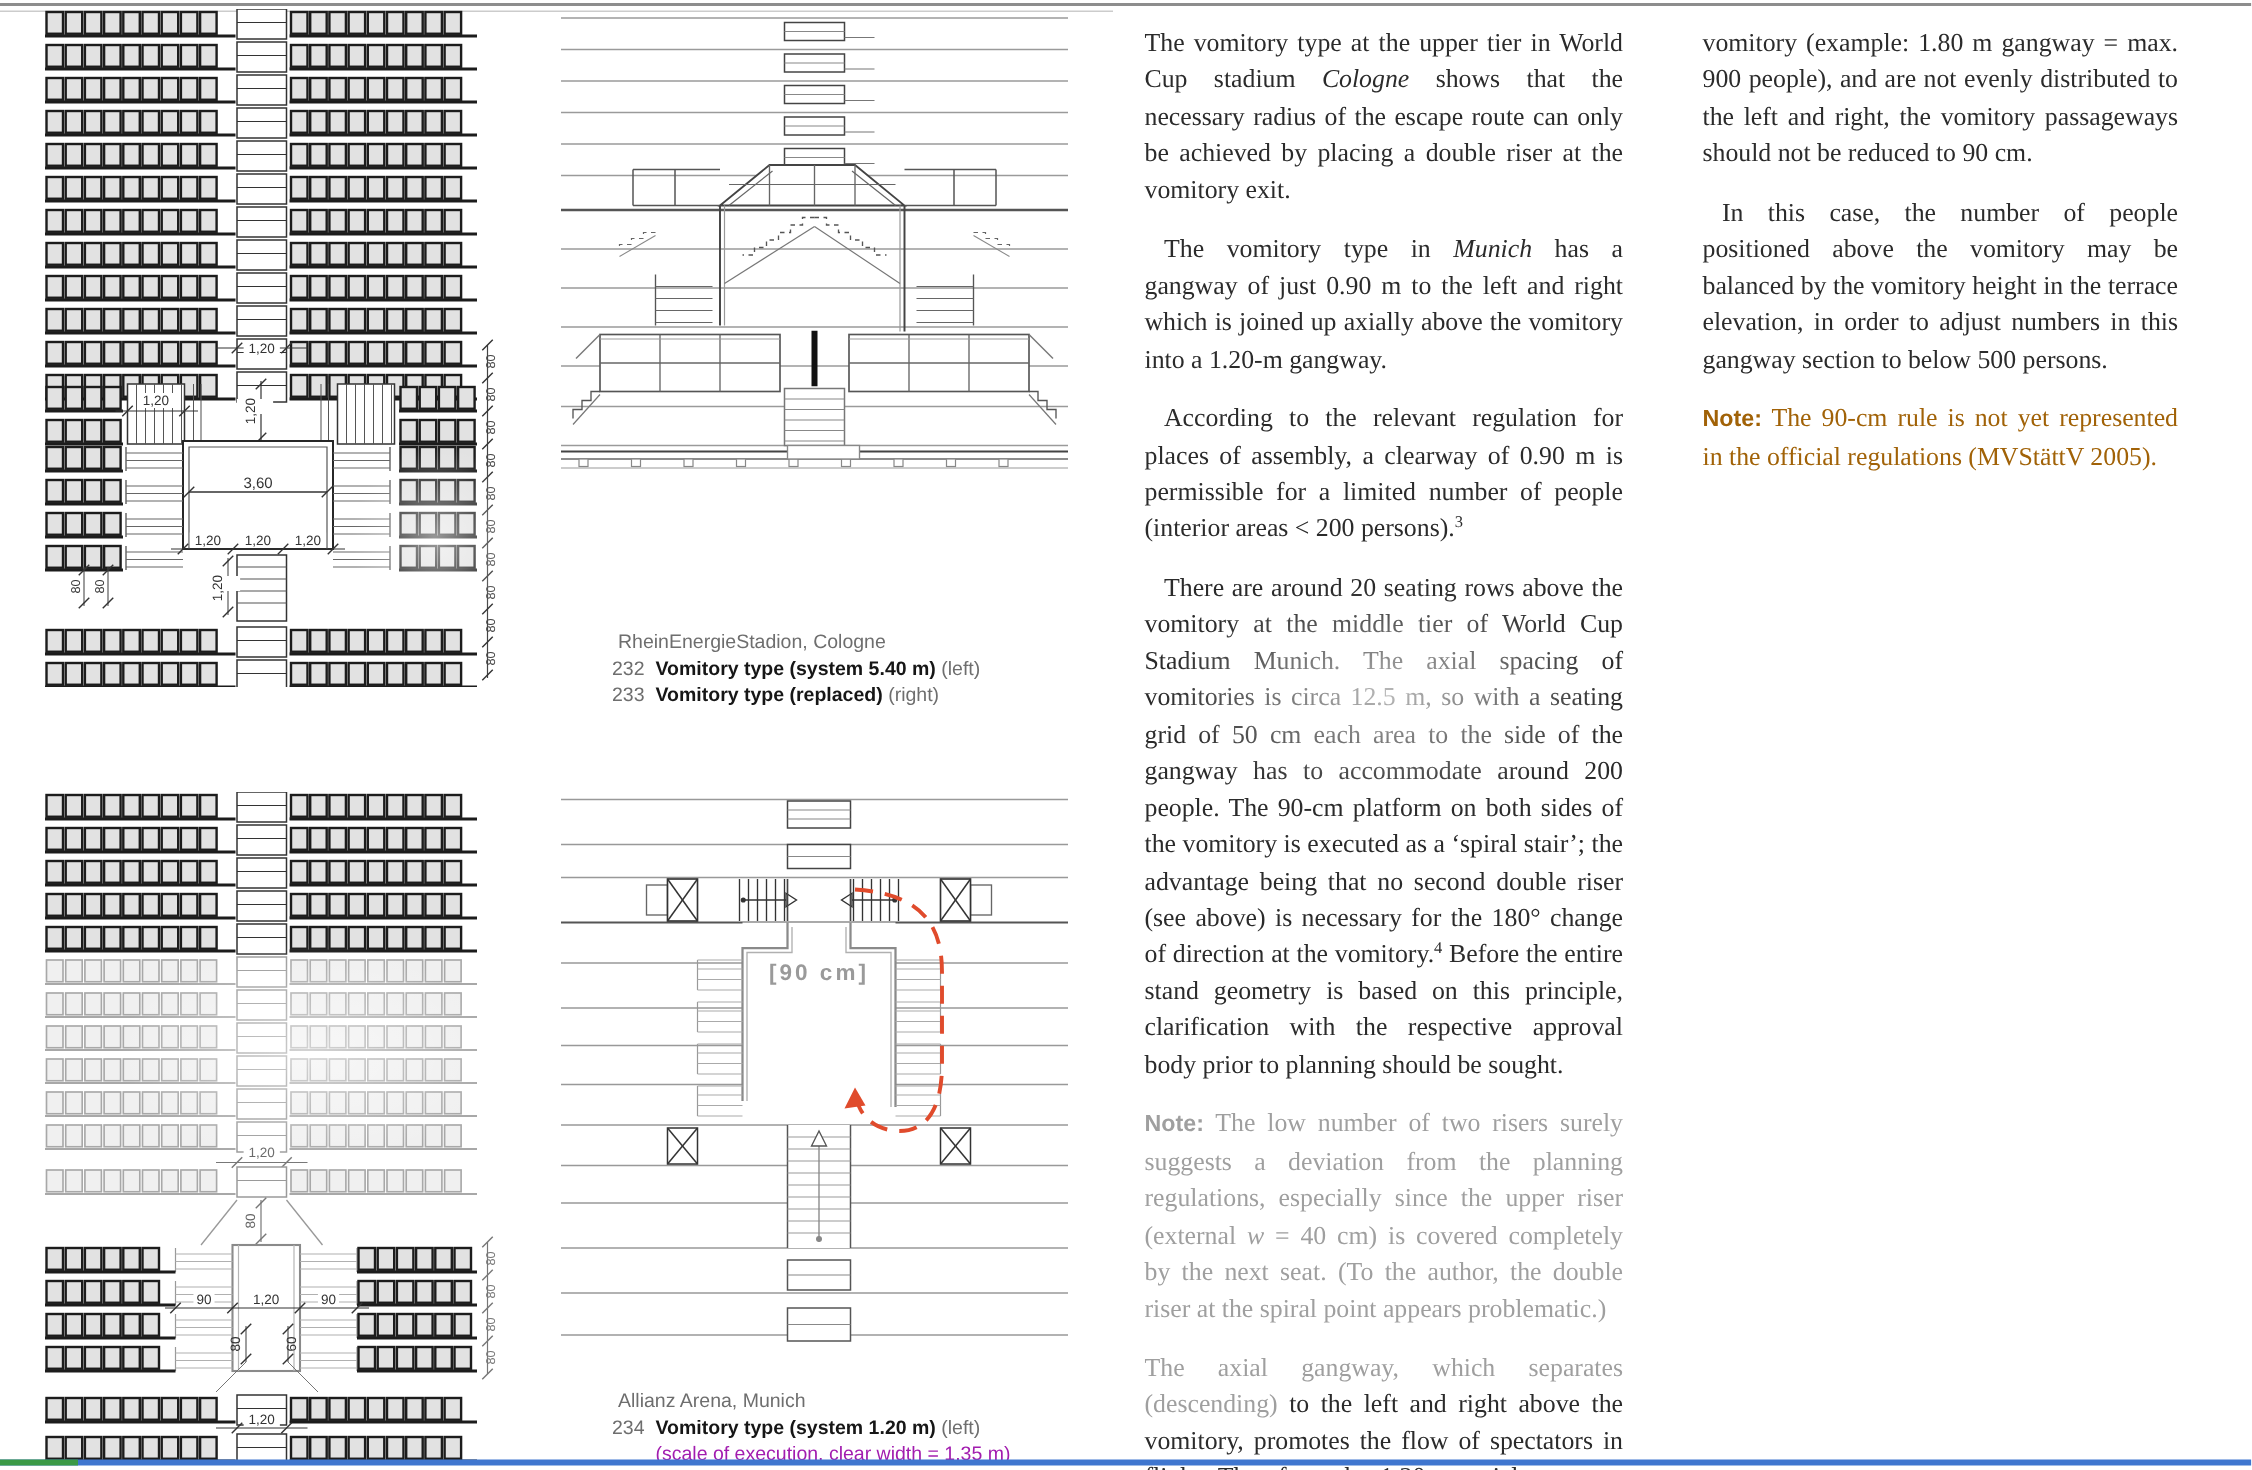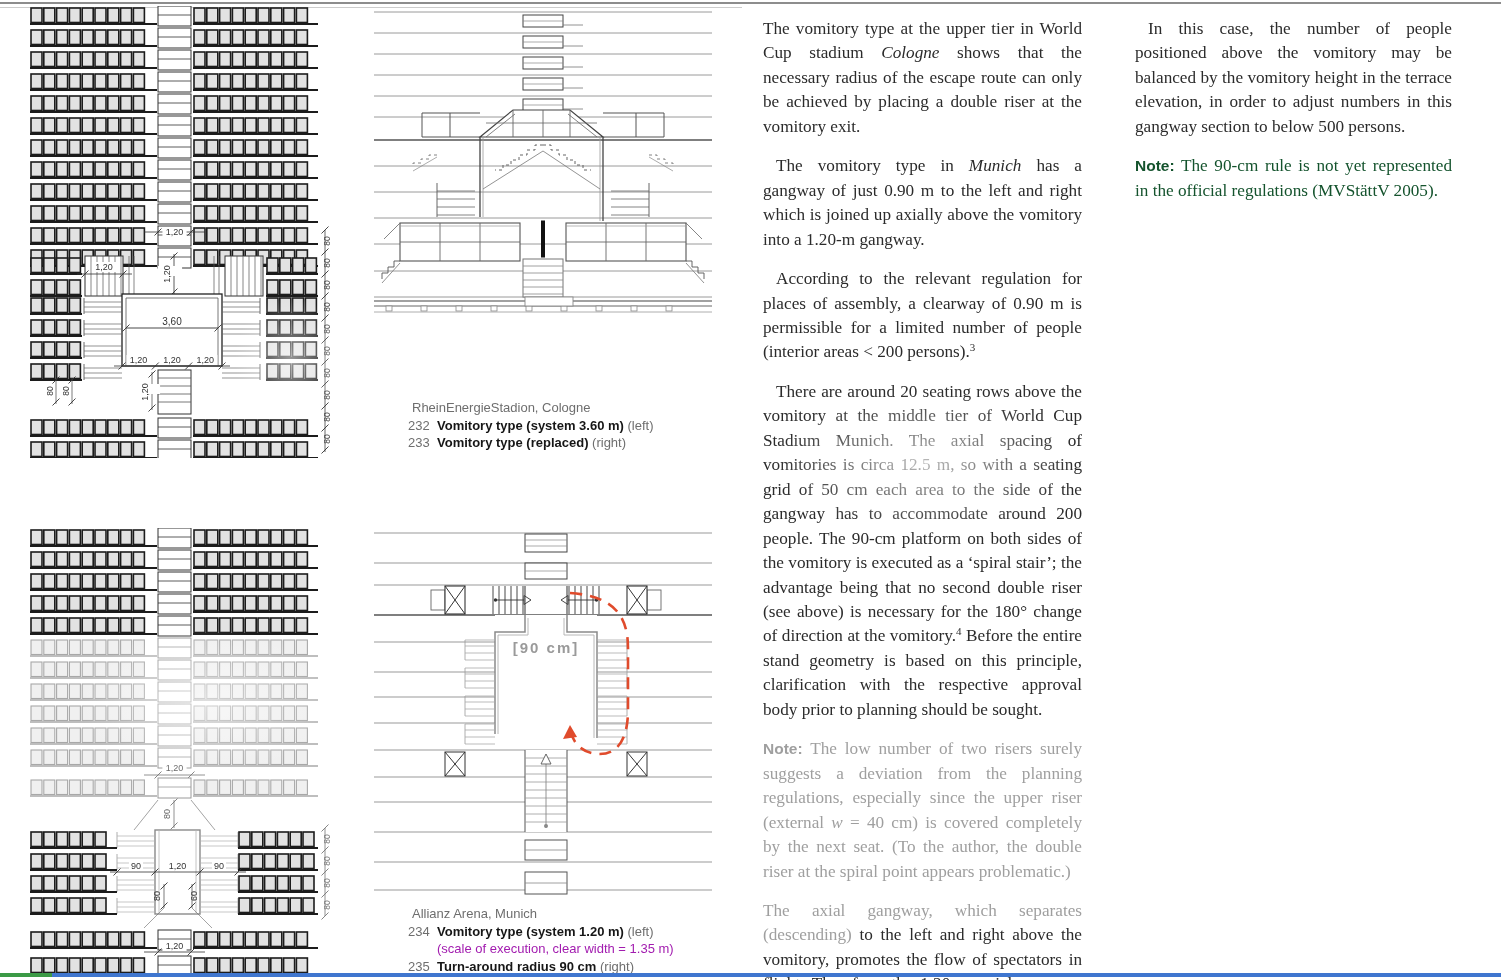--- a/index.html
+++ b/index.html
@@ -11,26 +11,26 @@
   .col{position:absolute;top:2px;font-size:17.2px;line-height:24.45px;color:#2b2b2b;
        text-align:justify;}
   .col1{left:748px;width:349px;}
   .col2{left:1120px;width:347px;}
   .col p{margin:15px;}
   .col p.ind{text-indent:13px;}
   .em{font-style:italic;}
   sup.fn{font-size:11px;line-height:0;vertical-align:6px;}
   .note{color:#9f9f9f;margin-top:24px;}
   .note-label{font-family:"Liberation Sans",sans-serif;font-weight:bold;font-size:15.5px;}
-  .note-dark{color:#14532d;margin-top:26px;}
+  .note-dark{color:#a16207;margin-top:26px;}
   .muted{color:#9f9f9f;}
   .p-last{margin-top:22px;text-align-last:justify;}
   .cap{position:absolute;font-family:"Liberation Sans",sans-serif;font-size:13px;
        line-height:17.6px;color:#6e6e6e;white-space:nowrap;}
-  .cap-site{padding-left:29px;}
+  .cap-site{padding-left:29px;margin-top:20px;}
   .cap-num{display:inline-block;width:29px;color:#6e6e6e;margin-left:25px;}
   .cap-label{font-weight:bold;color:#161616;}
   .cap-suf{color:#6e6e6e;font-weight:normal;}
   .cap-note{color:#a21caf;}
   .wm{position:absolute;pointer-events:none;}
   .wm1{left:740px;top:375px;width:370px;height:175px;
        background:radial-gradient(closest-side,rgba(255,255,255,.68),rgba(255,255,255,0) 82%);}
   .wm2{left:55px;top:615px;width:300px;height:175px;
        background:radial-gradient(closest-side,rgba(255,255,255,.5),rgba(255,255,255,0) 85%);}
   .wm3{left:225px;top:285px;width:130px;height:150px;
@@ -1211,21 +1211,21 @@
       <circle cx="172" cy="304" r="2" fill="#888"></circle>
       <rect x="151" y="318" width="42" height="20" stroke="#555" stroke-width="1" fill="#fff"></rect>
       <line x1="151" y1="328" x2="193" y2="328" stroke="#888" stroke-width="0.8"></line>
       <rect x="151" y="350" width="42" height="22" stroke="#555" stroke-width="1" fill="#fff"></rect>
       <line x1="151" y1="361" x2="193" y2="361" stroke="#888" stroke-width="0.8"></line>
     </svg>
 
   <div class="cap" style="left:383px;top:399px">
     <div class="cap-site">RheinEnergieStadion, Cologne</div>
     <div>
-      <span class="cap-num">232</span><span class="cap-label">Vomitory type (system 3.60 m)</span>
+      <span class="cap-num">232</span><span class="cap-label">Vomitory type (system 5.40 m)</span>
       <span class="cap-suf">(left)</span>
     </div>
     <div>
       <span class="cap-num">233</span><span class="cap-label">Vomitory type (replaced)</span>
       <span class="cap-suf">(right)</span>
     </div>
   </div>
 
   <div class="cap" style="left:383px;top:905px">
     <div class="cap-site">Allianz Arena, Munich</div>
@@ -1245,20 +1245,21 @@
   <div class="col col1">
     <p><span>The vomitory type at the upper tier in World Cup stadium </span><span class="em">Cologne</span><span> shows that the necessary radius of the escape route can only be achieved by placing a double riser at the vomitory exit.</span></p>
     <p class="ind"><span>The vomitory type in </span><span class="em">Munich</span><span> has a gangway of just 0.90 m to the left and right which is joined up axially above the vomitory into a 1.20-m gangway.</span></p>
     <p class="ind"><span>According to the relevant regulation for places of assembly, a clearway of 0.90 m is permissible for a limited number of people (interior areas &lt; 200 persons).</span><sup class="fn">3</sup></p>
     <p class="ind"><span>There are around 20 seating rows above the vomitory at the middle tier of World Cup Stadium Munich. The axial spacing of vomitories is circa 12.5 m, so with a seating grid of 50 cm each area to the side of the gangway has to accommodate around 200 people. The 90-cm platform on both sides of the vomitory is executed as a ‘spiral stair’; the advantage being that no second double riser (see above) is necessary for the 180° change of direction at the vomitory.</span><sup class="fn">4</sup><span> Before the entire stand geometry is based on this principle, clarification with the respective approval body prior to planning should be sought.</span></p>
     <p class="note"><span class="note-label">Note:</span><span> The low number of two risers surely suggests a deviation from the planning regulations, especially since the upper riser (external </span><span class="em">w</span><span> = 40 cm) is covered completely by the next seat. (To the author, the double riser at the spiral point appears problematic.)</span></p>
     <p class="p-last"><span class="muted">The axial gangway, which separates (descending) </span><span>to the left and right above the vomitory, promotes the flow of spectators in flight. Therefore, the 1.20 m axial gangway could be replaced, if need be and in coordination with approving authorities, by two 90-cm vomitory passageways. If more than 600 people are sitting above the</span></p>
   </div>
 
   <div class="col col2">
+    <p><span>vomitory (example: 1.80 m gangway = max. 900 people), and are not evenly distributed to the left and right, the vomitory passageways should not be reduced to 90 cm.</span></p>
     <p class="ind"><span>In this case, the number of people positioned above the vomitory may be balanced by the vomitory height in the terrace elevation, in order to adjust numbers in this gangway section to below 500 persons.</span></p>
     <p class="note-dark"><span class="note-label">Note:</span><span> The 90-cm rule is not yet represented in the official regulations (MVStättV 2005).</span></p>
   </div>
 
   <div class="wm wm1"></div>
   <div class="wm wm2"></div>
   <div class="wm wm3"></div>
 
   <div class="bar-blue" style="background: rgb(63, 118, 207);"></div>
   <div class="bar-green" style="background: rgb(59, 154, 70);"></div>

